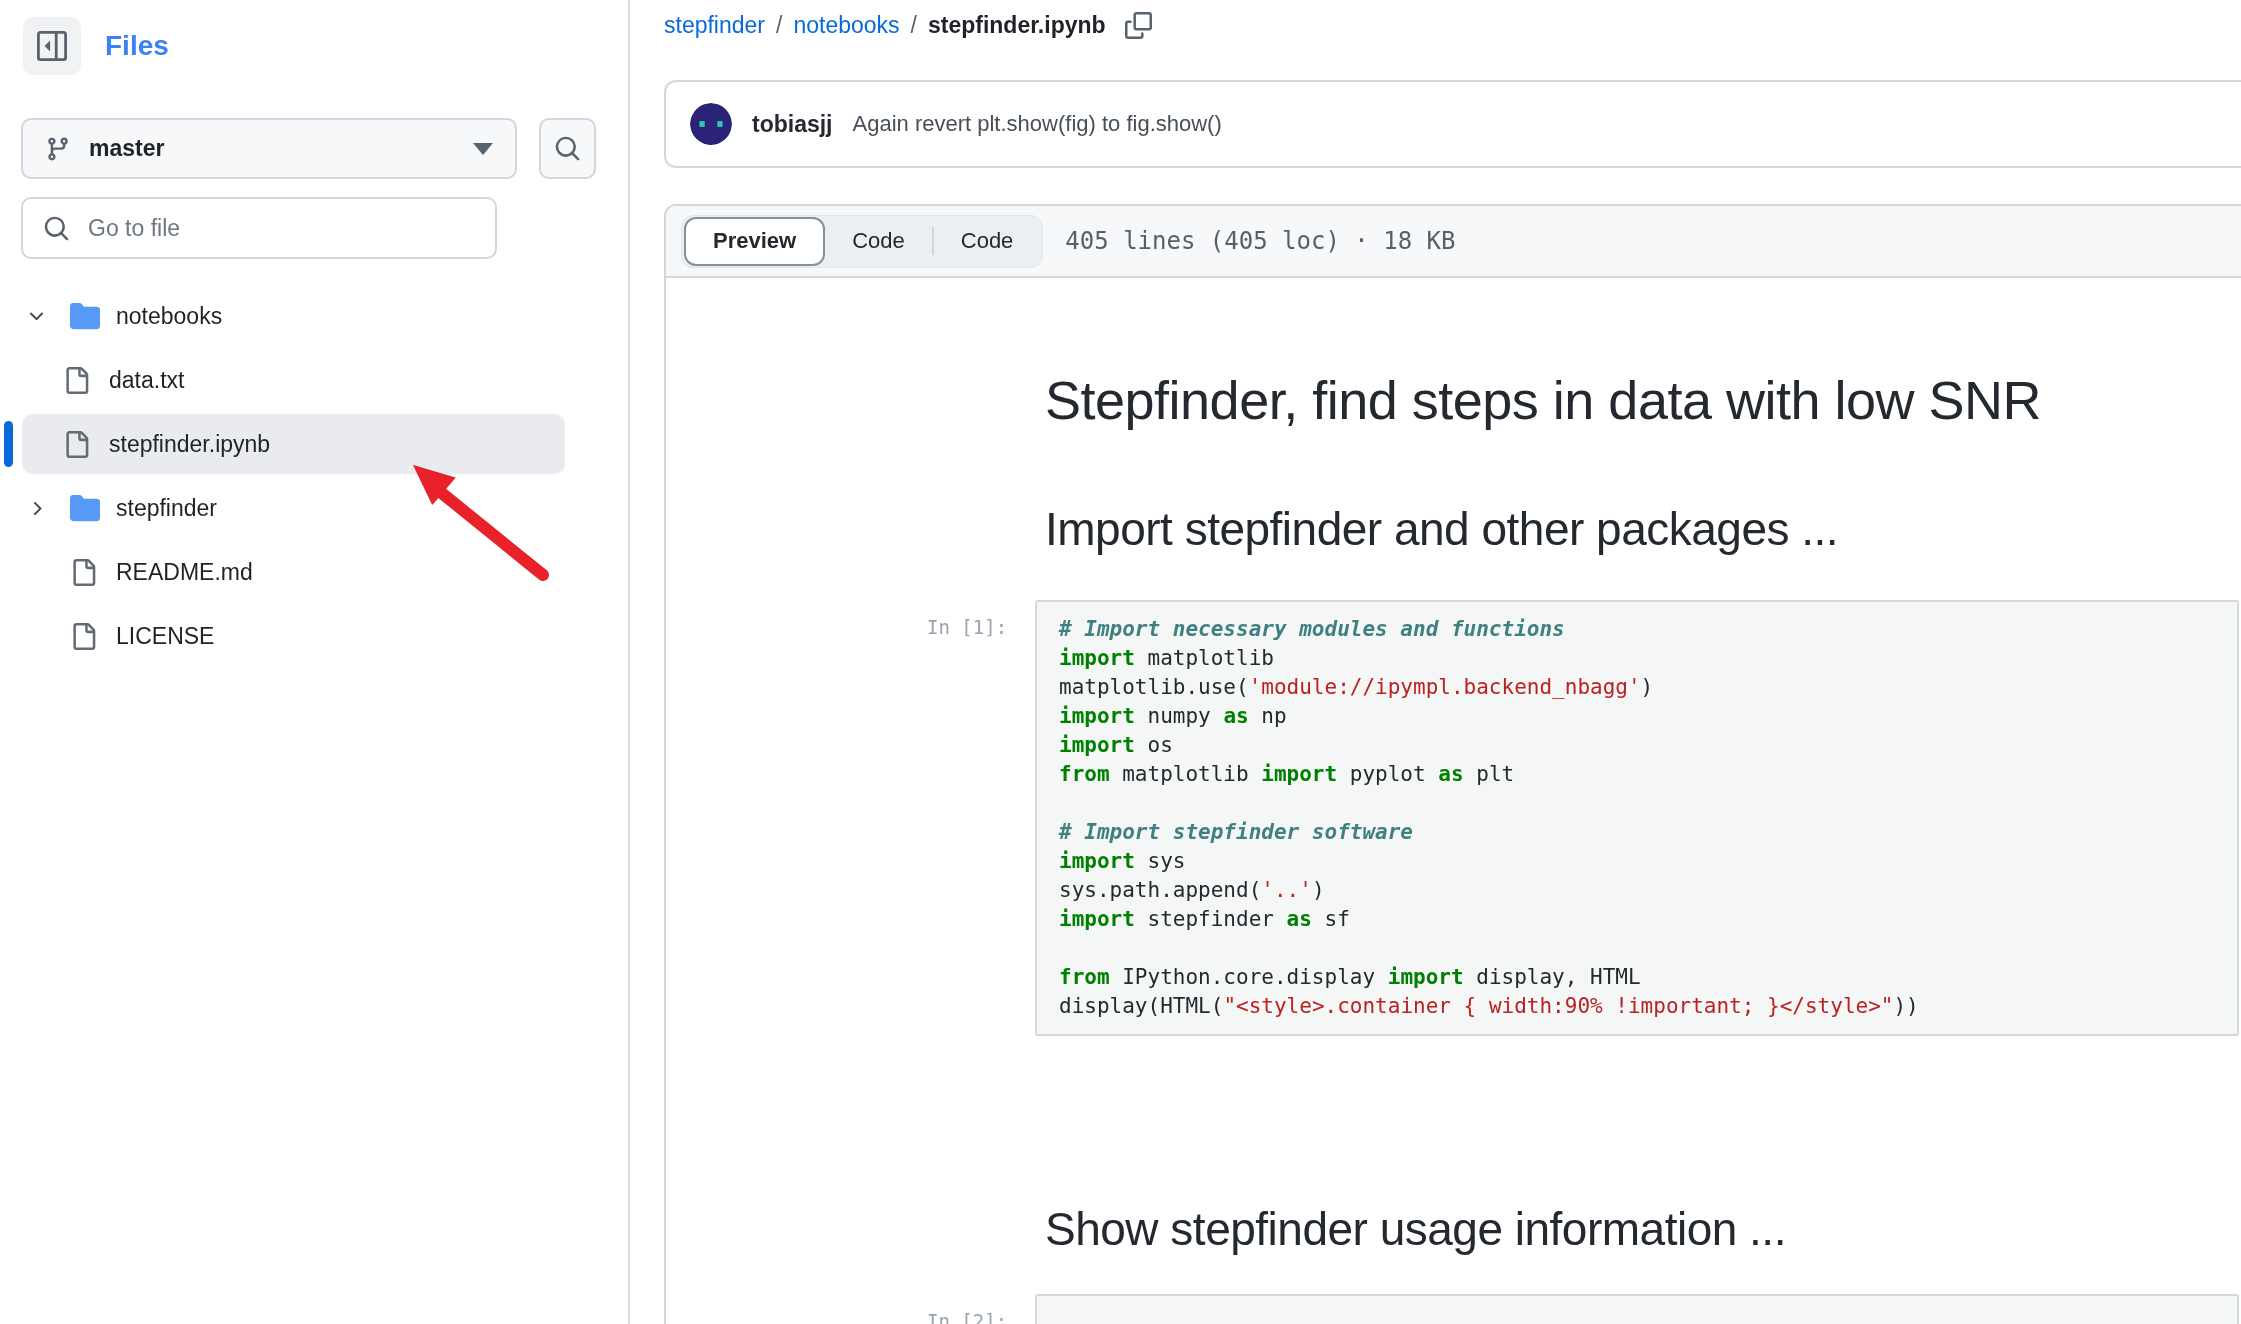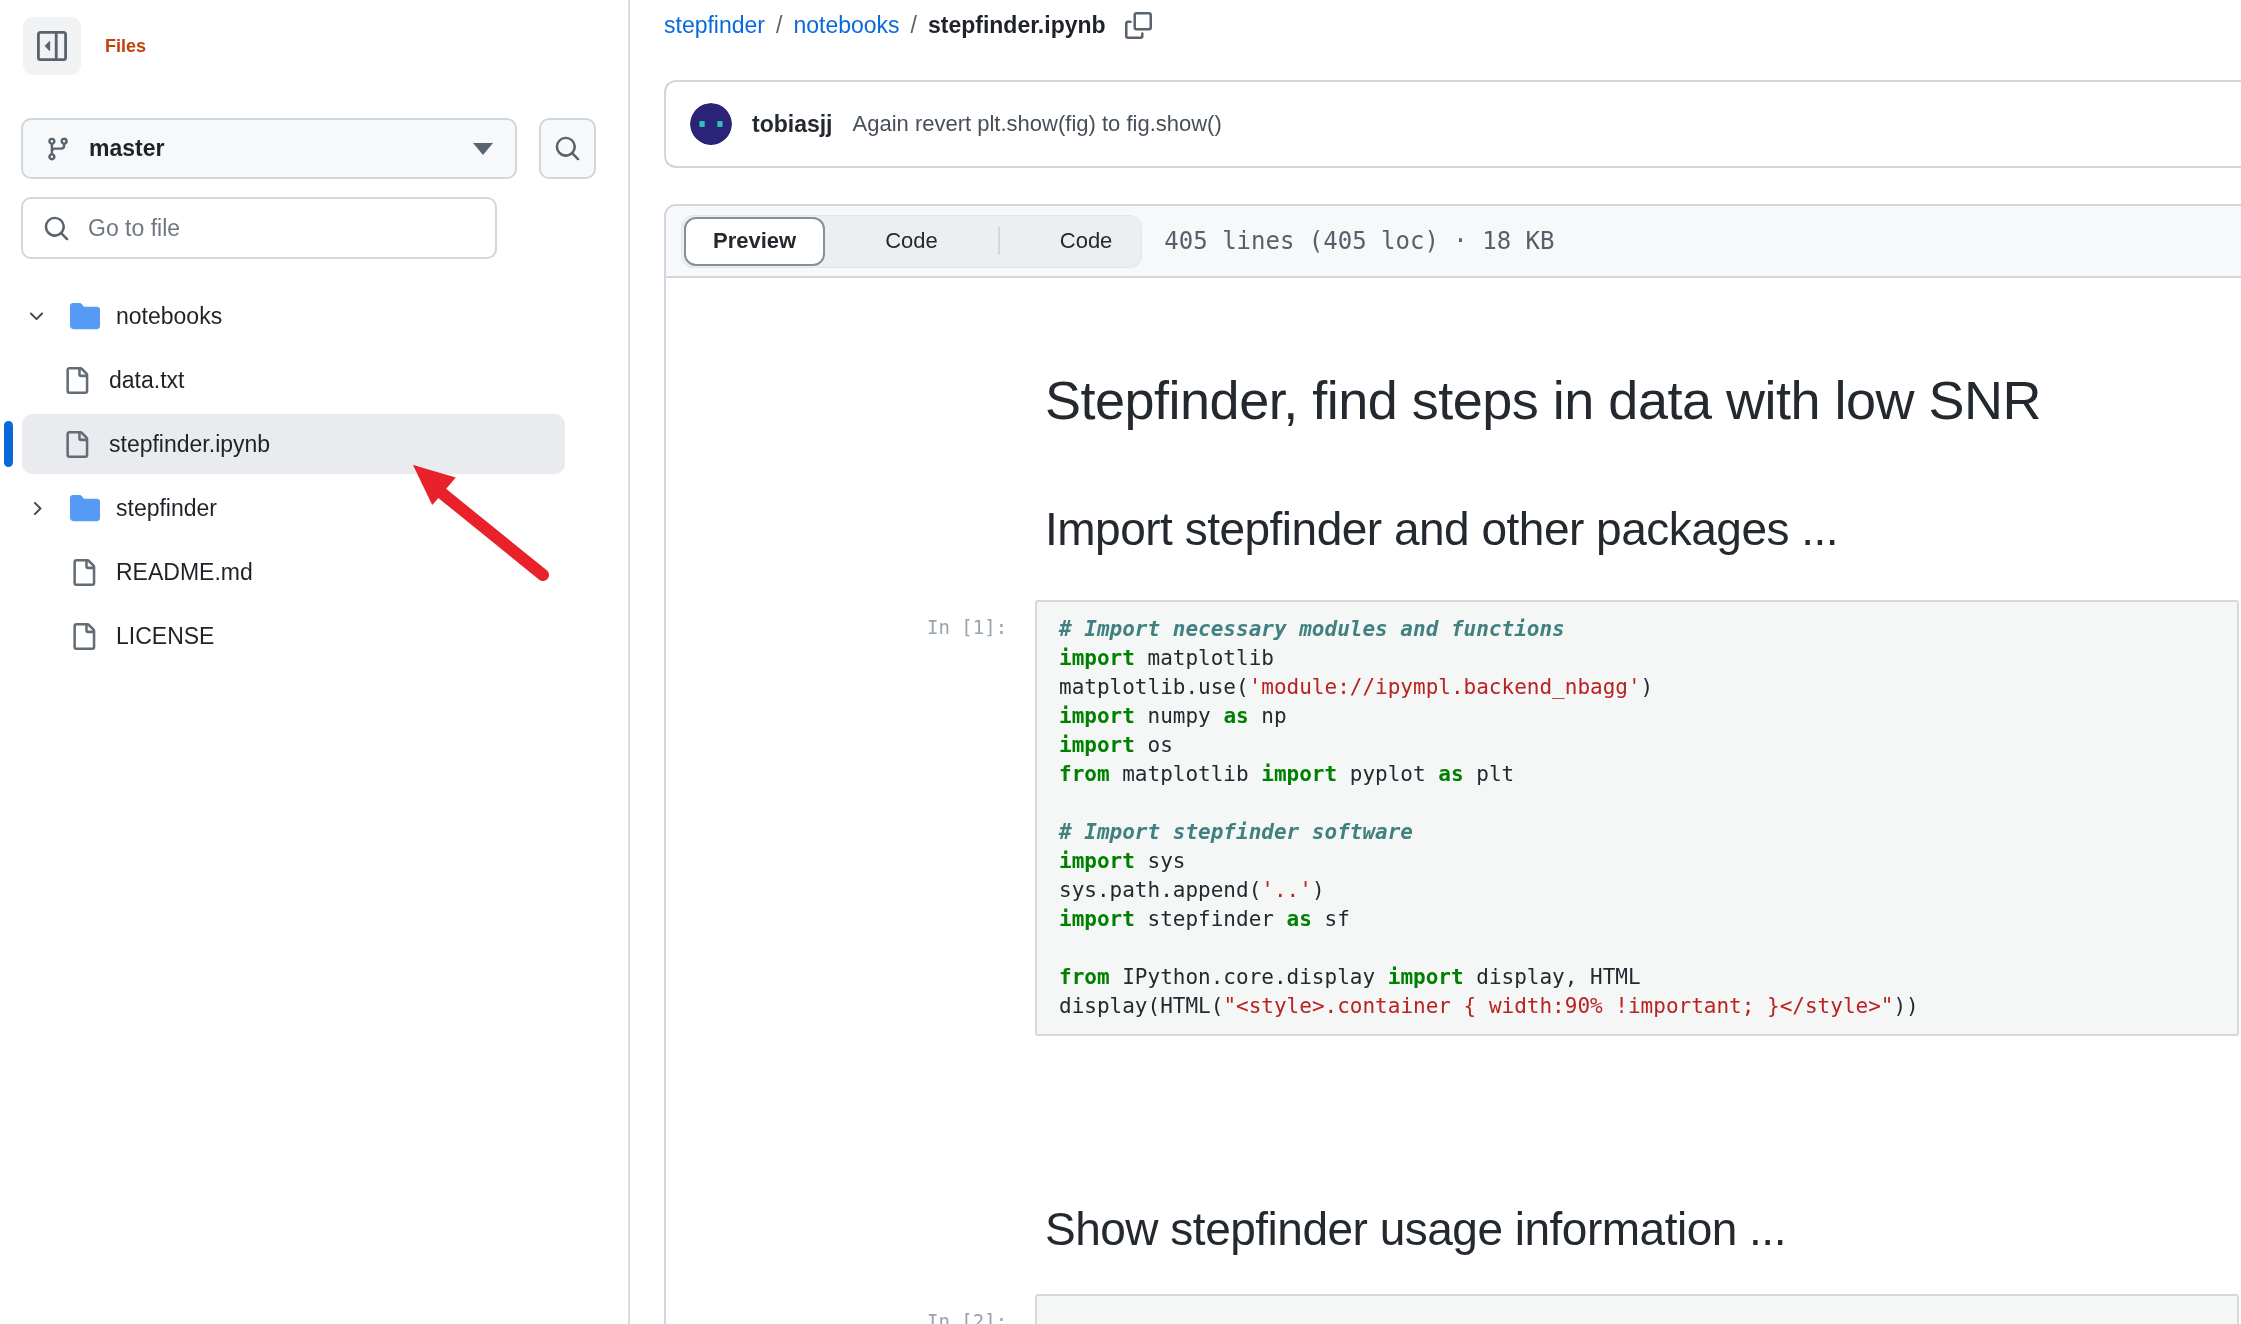--- a/index.html
+++ b/index.html
@@ -11,21 +11,21 @@
     font-family:"Liberation Sans", sans-serif;
   }
   svg { display:block; }
 
   
   .sidebar { position:absolute; left:0; top:0; width:630px; height:1324px;
              background:#fff; border-right:2px solid #d8dce1; }
   .files-header { position:absolute; left:23px; top:17px; display:flex; align-items:center; gap:24px; }
   .icon-btn { width:58px; height:58px; border:none; border-radius:10px; background:#f0f2f4;
               display:flex; align-items:center; justify-content:center; cursor:pointer; }
-  .files-title { font-size:18px; font-weight:700; color:#c2410c; }
+  .files-title { font-size:28px; font-weight:700; color:#3b82f6; }
 
   .branch-btn { position:absolute; left:21px; top:118px; width:496px; height:61px;
                 background:#f6f8fa; border:2px solid #d0d7de; border-radius:10px;
                 display:flex; align-items:center; gap:18px; padding:0 22px; cursor:pointer; }
   .branch-label { font-size:23px; font-weight:700; color:#1f2328; }
   .caret-down { margin-left:auto; width:0; height:0;
                 border-left:10px solid transparent; border-right:10px solid transparent;
                 border-top:12px solid #59636e; }
   .search-btn { position:absolute; left:539px; top:118px; width:57px; height:61px;
                 background:#f6f8fa; border:2px solid #d0d7de; border-radius:10px;
@@ -71,21 +71,21 @@
   .avatar { width:42px; height:42px; border-radius:50%; overflow:hidden; flex:0 0 auto; }
   .commit-author { font-size:23px; font-weight:700; color:#24292f; }
   .commit-msg { font-size:22px; color:#474f58; }
 
   .file-box { position:absolute; left:34px; right:-4px; top:204px; bottom:-10px;
               border:2px solid #d0d7de; border-right:none; border-radius:12px 0 0 0;
               background:#fff; overflow:hidden; }
   .file-header { height:72px; background:#f6f8fa; border-bottom:2px solid #d0d7de;
                  display:flex; align-items:center; padding-left:15px; }
   .seg { display:flex; align-items:center; background:#eceff2; border:1px solid #e2e5e9;
-         border-radius:12px; height:53px; padding:0 2px;gap:33px; }
+         border-radius:12px; height:53px; padding:0 2px; }
   .seg .tab { height:49px; display:flex; align-items:center; padding:0 27px;
               font-size:22px; color:#24292f; cursor:pointer; white-space:nowrap; }
   .seg .tab.active { background:#fff; border:2px solid #878f98; border-radius:12px;
                      font-weight:700; }
   .seg-divider { width:2px; height:28px; background:#d0d7de; }
   .file-info { margin-left:22px; font-family:"DejaVu Sans Mono", monospace;
                font-size:24px; color:#57606a; white-space:nowrap; }
 
   
   .nb { position:absolute; left:0; right:0; top:74px; bottom:0; overflow:hidden; background:#fff; }

